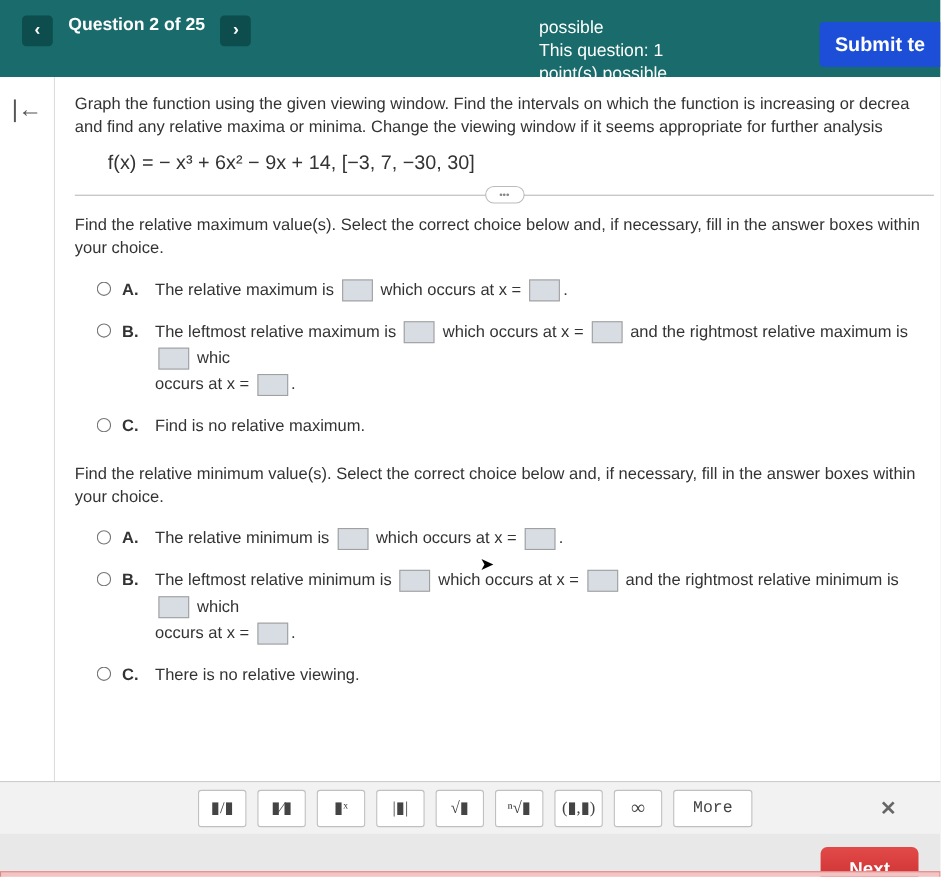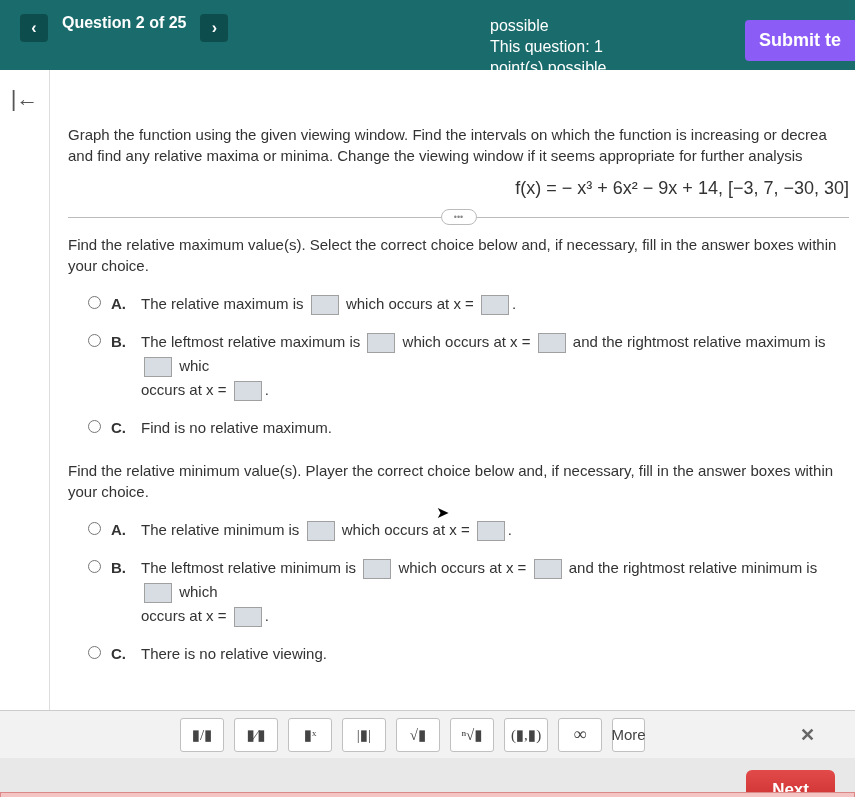--- a/index.html
+++ b/index.html
@@ -3,42 +3,42 @@
 <meta charset="utf-8">
 <style>
 * { margin: 0; padding: 0; box-sizing: border-box; font-family: Arial, Helvetica, sans-serif; }
 body { background: #e8e8e8; width: 855px; height: 797px; overflow: hidden; position: relative; }
 
 .header { background: #1a6b6b; color: #fff; height: 70px; display: flex; align-items: flex-start; padding: 6px 20px; position: relative; }
 .nav-arrow { background: #0d4d4d; width: 28px; height: 28px; border-radius: 4px; display: flex; align-items: center; justify-content: center; margin-top: 8px; font-weight: bold; cursor: pointer; }
 .qtitle { font-size: 16px; font-weight: bold; margin: 8px 14px 0 14px; }
 .score-block { position: absolute; left: 490px; top: 16px; font-size: 16px; line-height: 1.3; }
 .score-block .bold { font-weight: normal; }
-.submit-btn { position: absolute; right: 0; top: 20px; background: #8b5cf6; color: #fff; font-weight: bold; font-size: 18px; padding: 10px 14px; border-radius: 4px 0 0 4px; cursor: pointer; }
+.submit-btn { position: absolute; right: 0; top: 20px; background: #1d4ed8; color: #fff; font-weight: bold; font-size: 18px; padding: 10px 14px; border-radius: 4px 0 0 4px; cursor: pointer; }
 
 .content-area { background: #fff; margin: 0 0 0 0; height: 640px; display: flex; }
 .back-col { width: 50px; display: flex; align-items: flex-start; justify-content: center; padding-top: 16px; color: #555; font-size: 22px; border-right: 1px solid #ddd; }
 .main { flex: 1; padding: 14px 6px 14px 18px; color: #333; font-size: 15px; overflow: hidden; }
 
-.prompt { line-height: 1.4; margin-top: 40px; }
-.formula { font-family: 'Times New Roman', serif; font-size: 18px; margin: 12px 0 18px 30px; text-align: right; }
+.prompt { line-height: 1.4; }
+.formula { font-family: 'Times New Roman', serif; font-size: 18px; margin: 12px 0 18px 30px; }
 
 .divider { border: none; border-top: 1px solid #bbb; margin: 8px 0 16px 0; position: relative; }
 .divider-handle { position: absolute; left: 50%; top: -8px; transform: translateX(-50%); background: #fff; border: 1px solid #bbb; border-radius: 10px; width: 36px; height: 16px; font-size: 9px; display: flex; align-items: center; justify-content: center; color: #888; }
 
 .section-q { margin-bottom: 16px; line-height: 1.4; }
 .choice { display: flex; align-items: flex-start; margin: 14px 0 14px 20px; line-height: 1.6; }
 .choice input { margin-top: 4px; margin-right: 10px; }
 .choice .lbl { font-weight: bold; margin-right: 8px; min-width: 22px; }
 .choice .txt {}
 .blank { display: inline-block; width: 28px; height: 20px; background: #d8dde3; border: 1px solid #a0a0a0; vertical-align: middle; margin: 0 3px; }
 
 .palette { background: #f2f2f2; border-top: 1px solid #ccc; padding: 8px 40px; display: flex; gap: 10px; align-items: center; height: 48px; }
 .pbtn { background: #fff; border: 1px solid #c0c0c0; width: 44px; height: 34px; display: flex; align-items: center; justify-content: center; font-size: 15px; color: #444; border-radius: 3px; cursor: pointer; font-family: 'Times New Roman', serif; }
-.pbtn.more { width: 33px; font-family: Liberation Sans, sans-serif; }
+.pbtn.more { width: 72px; font-family: Liberation Mono, monospace; }
 .pbtn.infinity { font-size: 18px; }
 .close-x { margin-left: auto; font-size: 18px; color: #666; cursor: pointer; font-weight: bold; }
 
 .footer { position: relative; height: 60px; }
 .next-btn { position: absolute; right: 20px; top: 12px; background: #d83a3a; background: linear-gradient(#e24a4a, #c82a2a); color: #fff; font-weight: bold; font-size: 17px; padding: 10px 26px; border-radius: 6px; cursor: pointer; }
 .url-bar { position: absolute; bottom: 4px; left: 0; right: 0; background: #f4c4c4; color: #5a5a5a; font-size: 12px; padding: 3px 6px; white-space: nowrap; overflow: hidden; border: 1px solid #d88; }
 
 .cursor { position: absolute; top: 503px; left: 436px; font-size: 16px; color: #000; }
 </style>
 </head>
@@ -89,21 +89,21 @@
         <span>occurs at x = </span><span class="blank"></span>.
       </span>
     </div>
 
     <div class="choice">
       <input type="radio" name="max" style="">
       <span class="lbl">C.</span>
       <span class="txt">Find is no relative maximum.</span>
     </div>
 
-    <div class="section-q" style="margin-top:20px">Find the relative minimum value(s). Player the correct choice below and, if necessary, fill in the answer boxes within your choice.</div>
+    <div class="section-q" style="margin-top:20px">Find the relative minimum value(s). Select the correct choice below and, if necessary, fill in the answer boxes within your choice.</div>
 
     <div class="choice">
       <input type="radio" name="min" style="">
       <span class="lbl">A.</span>
       <span class="txt">
         <span>The relative minimum is </span><span class="blank"></span><span> which occurs at x = </span><span class="blank"></span>.
       </span>
     </div>
 
     <div class="choice">

